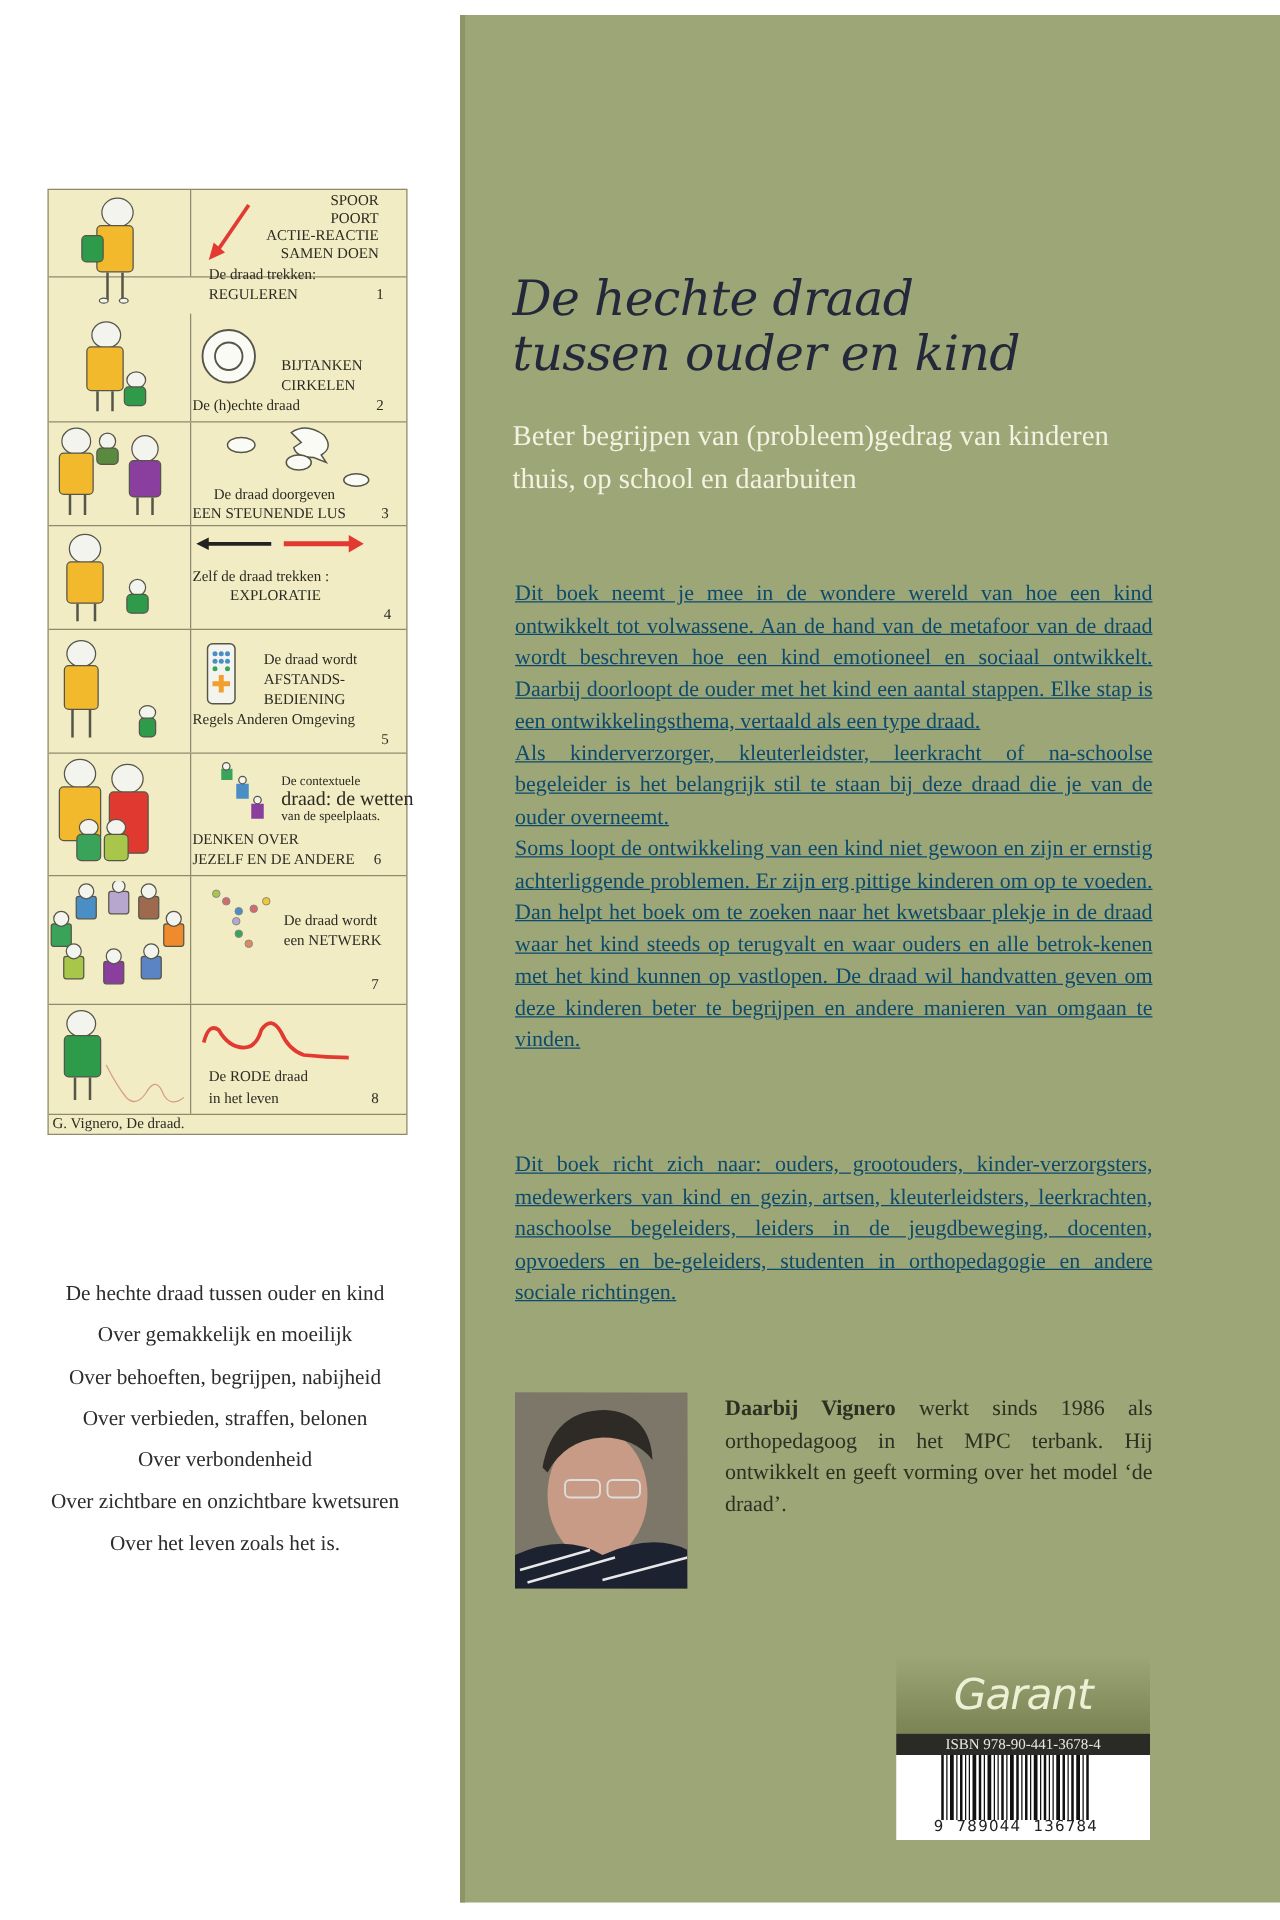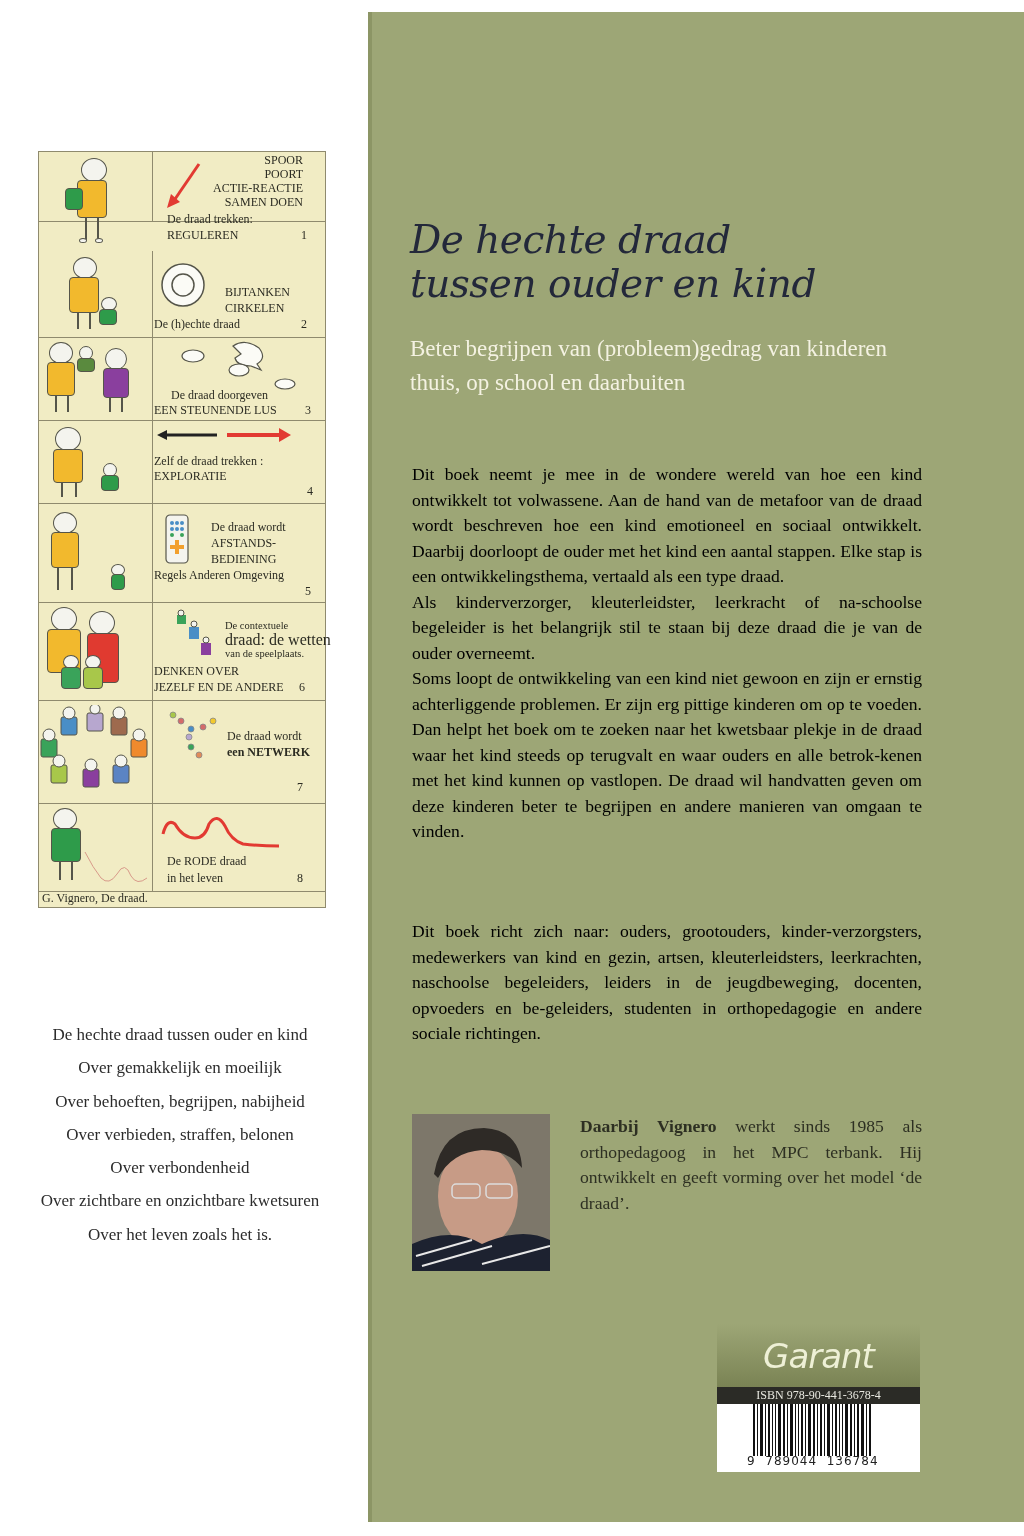--- a/index.html
+++ b/index.html
@@ -43,21 +43,21 @@
     position: absolute; left: 38px; top: 206px; width: 500px;
     font-family: "DejaVu Serif", serif; font-style: italic;
     font-size: 39px; line-height: 44px; color: #23283a; letter-spacing: -0.5px;
   }
   #subtitle {
     position: absolute; left: 38px; top: 320px; width: 520px;
     font-size: 23px; line-height: 34px; color: #f4f2e2;
   }
   .para {
     position: absolute; left: 40px; width: 510px;
-    font-size: 17.6px; line-height: 25.5px; color: #000000; text-align: justify;
+    font-size: 17.6px; line-height: 25.5px; color: #0c4a6e; text-align: justify; text-decoration: underline;
   }
   #p1 { top: 450px; }
   #p2 { top: 907px; }
   #author-photo {
     position: absolute; left: 40px; top: 1102px; width: 138px; height: 157px;
     background: linear-gradient(135deg, #6f6a5d 0%, #8a8375 40%, #5d594f 100%);
     overflow: hidden;
   }
   #author-bio {
     position: absolute; left: 208px; top: 1102px; width: 342px;
@@ -186,21 +186,21 @@
       </div>
     </div>
     <div class="cell-txt">
       <svg style="position:absolute;left:2px;top:4px;" width="140" height="20" viewBox="0 0 140 20">
         <line x1="10" y1="10" x2="62" y2="10" stroke="#222" stroke-width="3"></line>
         <polygon points="2,10 12,5 12,15" fill="#222"></polygon>
         <line x1="72" y1="10" x2="126" y2="10" stroke="#e23a32" stroke-width="4"></line>
         <polygon points="136,10 124,3 124,17" fill="#e23a32"></polygon>
       </svg>
       <div class="t" style="left:1px;top:33px;">Zelf de draad trekken :</div>
-      <div class="t" style="left:1px;top:48px;">EXPLORATIE</div>
+      <div class="t" style="left:1px;top:48px;padding-left:30px;">EXPLORATIE</div>
       <div class="num" style="top:63px;right:12px;">4</div>
     </div>
   </div>
 
   <div class="row" style="top:352px;height:99px;">
     <div class="cell-pic">
       <div class="fig" style="left:6px;top:8px;">
         <div class="head" style="left:8px;top:0;width:24px;height:22px;"></div>
         <div class="body" style="left:6px;top:20px;width:28px;height:36px;background:#f2b92d;"></div>
         <div class="leg" style="left:12px;top:56px;height:22px;"></div>
@@ -296,21 +296,21 @@
             <circle cx="12" cy="10" r="3" fill="#d46a6a"></circle>
           <circle cx="22" cy="18" r="3" fill="#4a8ec6"></circle>
             <circle cx="34" cy="16" r="3" fill="#d46a6a"></circle>
           <circle cx="44" cy="10" r="3" fill="#f2c92d"></circle>
             <circle cx="20" cy="26" r="3" fill="#b7a7cf"></circle>
           <circle cx="22" cy="36" r="3" fill="#3aa35a"></circle>
             <circle cx="30" cy="44" r="3" fill="#e08a5a"></circle>
         </g>
       </svg>
       <div class="t" style="left:74px;top:28px;">De draad  wordt</div>
-      <div class="t" style="left:74px;top:44px;font-weight:bold;">een NETWERK</div>
+      <div class="t" style="left:74px;top:44px;">een NETWERK</div>
       <div class="num" style="top:79px;right:22px;">7</div>
     </div>
   </div>
 
   <div class="row" style="top:652px;height:88px;">
     <div class="cell-pic">
       <div class="fig" style="left:8px;top:4px;">
         <div class="head" style="left:6px;top:0;width:24px;height:22px;"></div>
         <div class="body" style="left:4px;top:20px;width:30px;height:34px;background:#2e9b4a;"></div>
         <div class="leg" style="left:12px;top:54px;height:18px;"></div>
@@ -362,21 +362,21 @@
     <svg width="138" height="157" viewBox="0 0 138 157">
       <rect x="0" y="0" width="138" height="157" fill="#7d776a"></rect>
       <ellipse cx="66" cy="82" rx="40" ry="52" fill="#c79b86"></ellipse>
       <path d="M22 60 Q30 14 72 14 Q108 16 110 54 Q96 36 70 36 Q40 38 26 64 Z" fill="#2e2a26"></path>
       <rect x="40" y="70" width="28" height="14" rx="4" fill="none" stroke="#ddd" stroke-width="1.5"></rect>
       <rect x="74" y="70" width="26" height="14" rx="4" fill="none" stroke="#ddd" stroke-width="1.5"></rect>
       <path d="M0 157 L0 130 Q40 112 70 130 Q110 112 138 126 L138 157 Z" fill="#1d2230"></path>
       <path d="M4 142 L60 126 M10 152 L80 132 M70 150 L138 132" stroke="#e8e8e8" stroke-width="2"></path>
     </svg>
   </div>
-  <div id="author-bio"><b>Daarbij Vignero</b><span> werkt sinds 1985 als orthopedagoog in het MPC terbank. Hij ontwikkelt en geeft vorming over het model ‘de draad’.</span></div>
+  <div id="author-bio"><b>Daarbij Vignero</b><span> werkt sinds 1986 als orthopedagoog in het MPC terbank. Hij ontwikkelt en geeft vorming over het model ‘de draad’.</span></div>
 
   <div id="barcode-block">
     <div id="publisher-band">
       <span id="publisher-logo">Garant</span>
     </div>
     <div id="isbn-band">ISBN 978-90-441-3678-4</div>
     <div id="barcode">
       <div id="bars">
         <span style="width:2px"></span>
           <span style="width:1px"></span>

